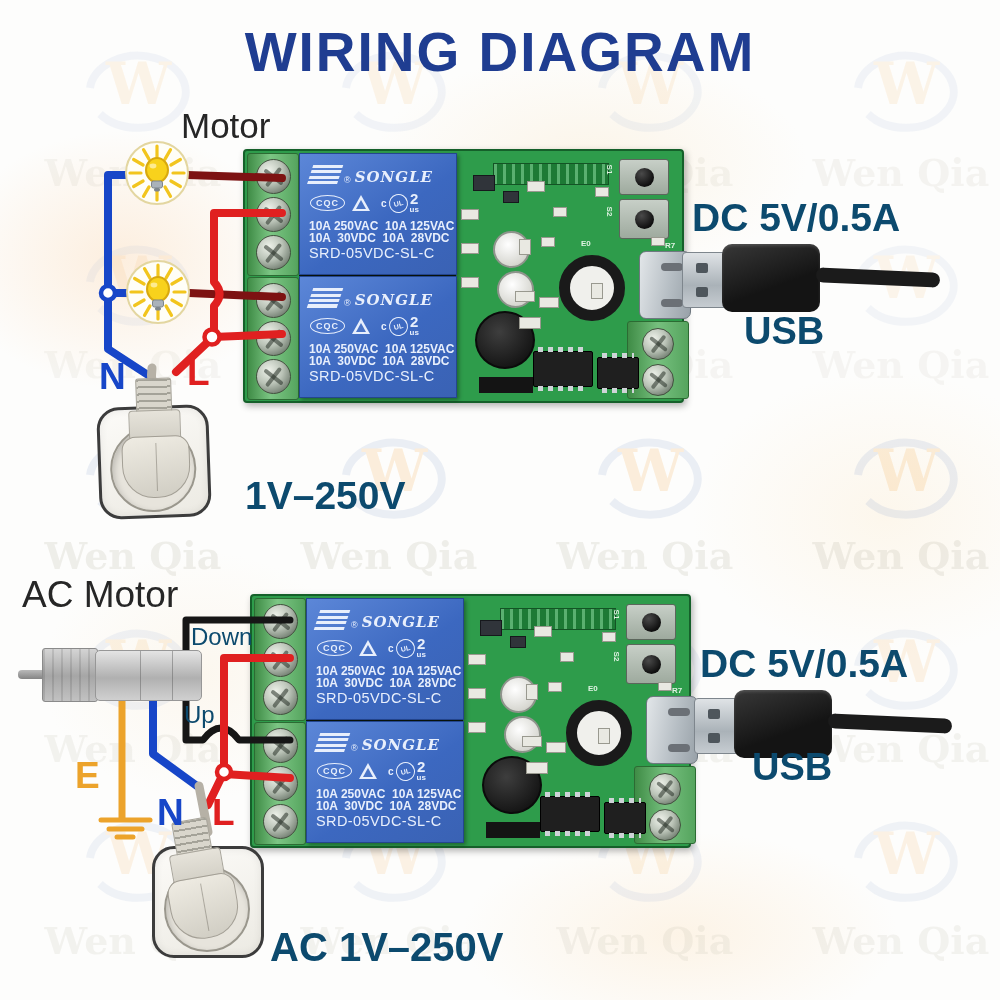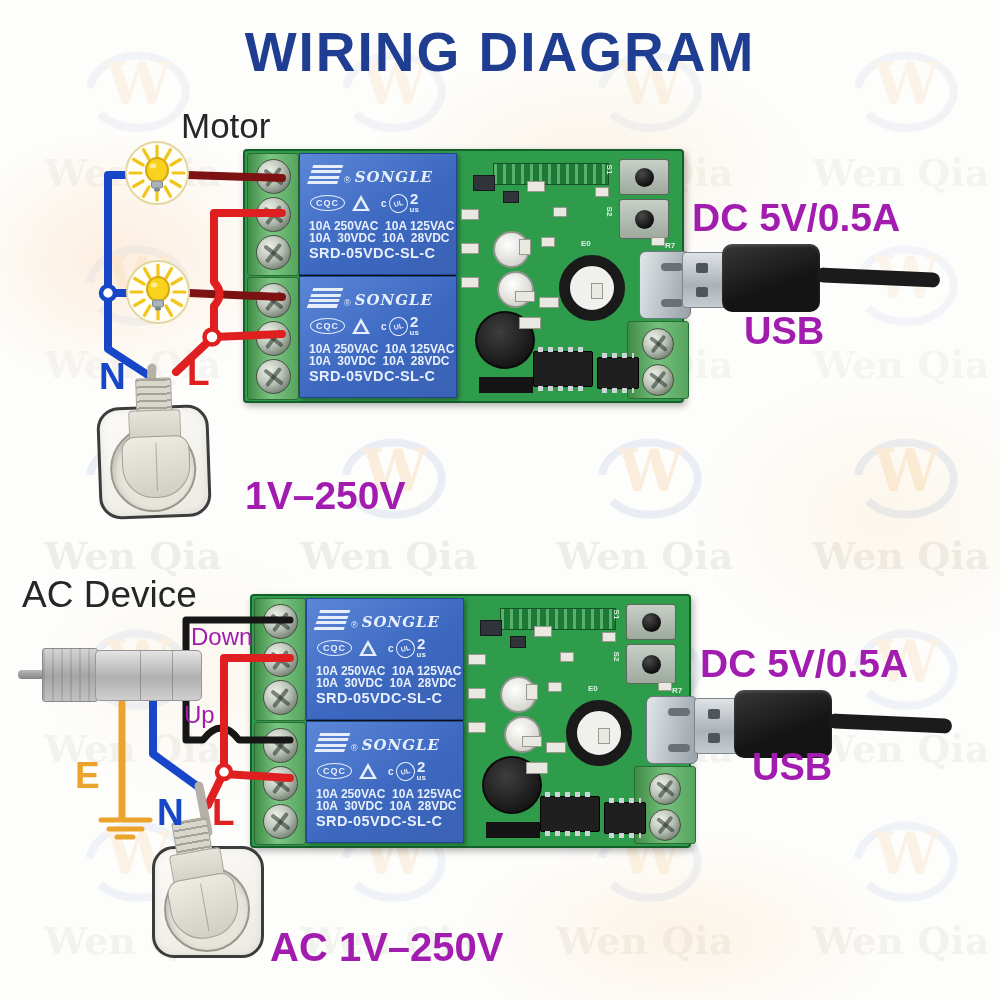--- a/index.html
+++ b/index.html
@@ -61,21 +61,21 @@
   .ul-wrap{display:flex;align-items:center;gap:2px;margin-left:4px;}
   .ul-c{font-size:10px;font-weight:bold;}
   .ul-badge{width:17px;height:17px;border:1.5px solid #e8effc;border-radius:50%;
        font-size:7px;font-weight:bold;display:flex;align-items:center;justify-content:center;
        transform:rotate(-14deg);}
   .ul-col{display:flex;flex-direction:column;align-items:center;line-height:9px;}
   .ul-num{font-size:15px;font-weight:bold;line-height:13px;}
   .ul-us{font-size:8px;font-weight:bold;}
   .r-spec{font-size:12px;font-weight:bold;padding:0 4px 0 9px;line-height:12px;white-space:pre;}
   .r-spec.first{margin-top:5px;}
-  .r-model{font-size:14.5px;font-weight:bold;padding:1px 4px 0 9px;letter-spacing:.4px;}
+  .r-model{font-size:14.5px;font-weight:normal;padding:1px 4px 0 9px;letter-spacing:.4px;}
 
   .pcbr{position:absolute;left:210px;top:0;width:227px;height:248px;}
   .pcbr > span{position:absolute;}
   .ant{left:38px;top:12px;width:114px;height:20px;background:#1d7a35;border:1px solid #145325;
        background-image:repeating-linear-gradient(90deg,rgba(140,220,160,.55) 0 3px,transparent 3px 9px);}
   .btn{width:48px;height:34px;background:linear-gradient(#c7cfc7,#9eaa9e);
        border:1px solid #5c665c;border-radius:3px;}
   .btn::after{content:"";position:absolute;width:19px;height:19px;border-radius:50%;
        background:radial-gradient(circle at 35% 30%,#4a4a4a,#101010 70%);
        left:calc(50% - 9.5px);top:calc(50% - 9.5px);}
@@ -150,21 +150,21 @@
   .u-metal i:first-child{top:10px}.u-metal i:last-child{bottom:10px}
   .u-body{left:40px;top:0;width:98px;height:68px;border-radius:10px;
        background:linear-gradient(160deg,#383838,#141414 60%);
        box-shadow:inset 0 2px 3px rgba(255,255,255,.14);}
   .u-cable{left:134px;top:26px;width:124px;height:15px;background:#1b1b1b;border-radius:8px;
        transform:rotate(2.5deg);}
   .usb.top{left:682px;top:244px;}
   .usb.bottom{left:694px;top:690px;}
 
   
-  .lbl{position:absolute;z-index:6;font-weight:bold;color:#a21caf;white-space:nowrap;}
+  .lbl{position:absolute;z-index:6;font-weight:bold;color:#0c4a6e;white-space:nowrap;}
   .device-lbl{left:181px;top:106px;font-size:35px;font-weight:500;color:#262626;}
   .n-top{left:99px;top:356px;font-size:37px;color:#1746c8;}
   .l-top{left:187px;top:352px;font-size:37px;color:#e02020;}
   .v-top{left:221px;top:474px;font-size:39px;margin-left:24px;}
   .dc-top{left:692px;top:196px;font-size:39px;}
   .usb-top{left:744px;top:310px;font-size:38px;}
   .motor-lbl{left:22px;top:574px;font-size:37px;font-weight:500;color:#262626;}
   .down-lbl{left:191px;top:623px;font-size:24px;font-weight:500;}
   .up-lbl{left:184px;top:701px;font-size:24px;font-weight:500;}
   .e-lbl{left:75px;top:755px;font-size:37px;color:#eca32b;}
@@ -448,21 +448,21 @@
           <i></i>
           <i></i>
         </span>
       <span class="u-body"></span>
       <span class="u-cable"></span>
     </div>
     <div class="lbl usb-top">USB</div>
   </div>
 
   <div>
-    <div class="lbl motor-lbl">AC Device</div>
+    <div class="lbl motor-lbl">AC Motor</div>
     <div class="module module-slot" id="module-bottom" style="left:250px;top:594px;">
   <div class="tblock tb1">
     <span class="screw s1"></span>
     <span class="screw s2"></span>
     <span class="screw s3"></span>
   </div>
   <div class="tblock tb2">
     <span class="screw s1"></span>
     <span class="screw s2"></span>
     <span class="screw s3"></span>

